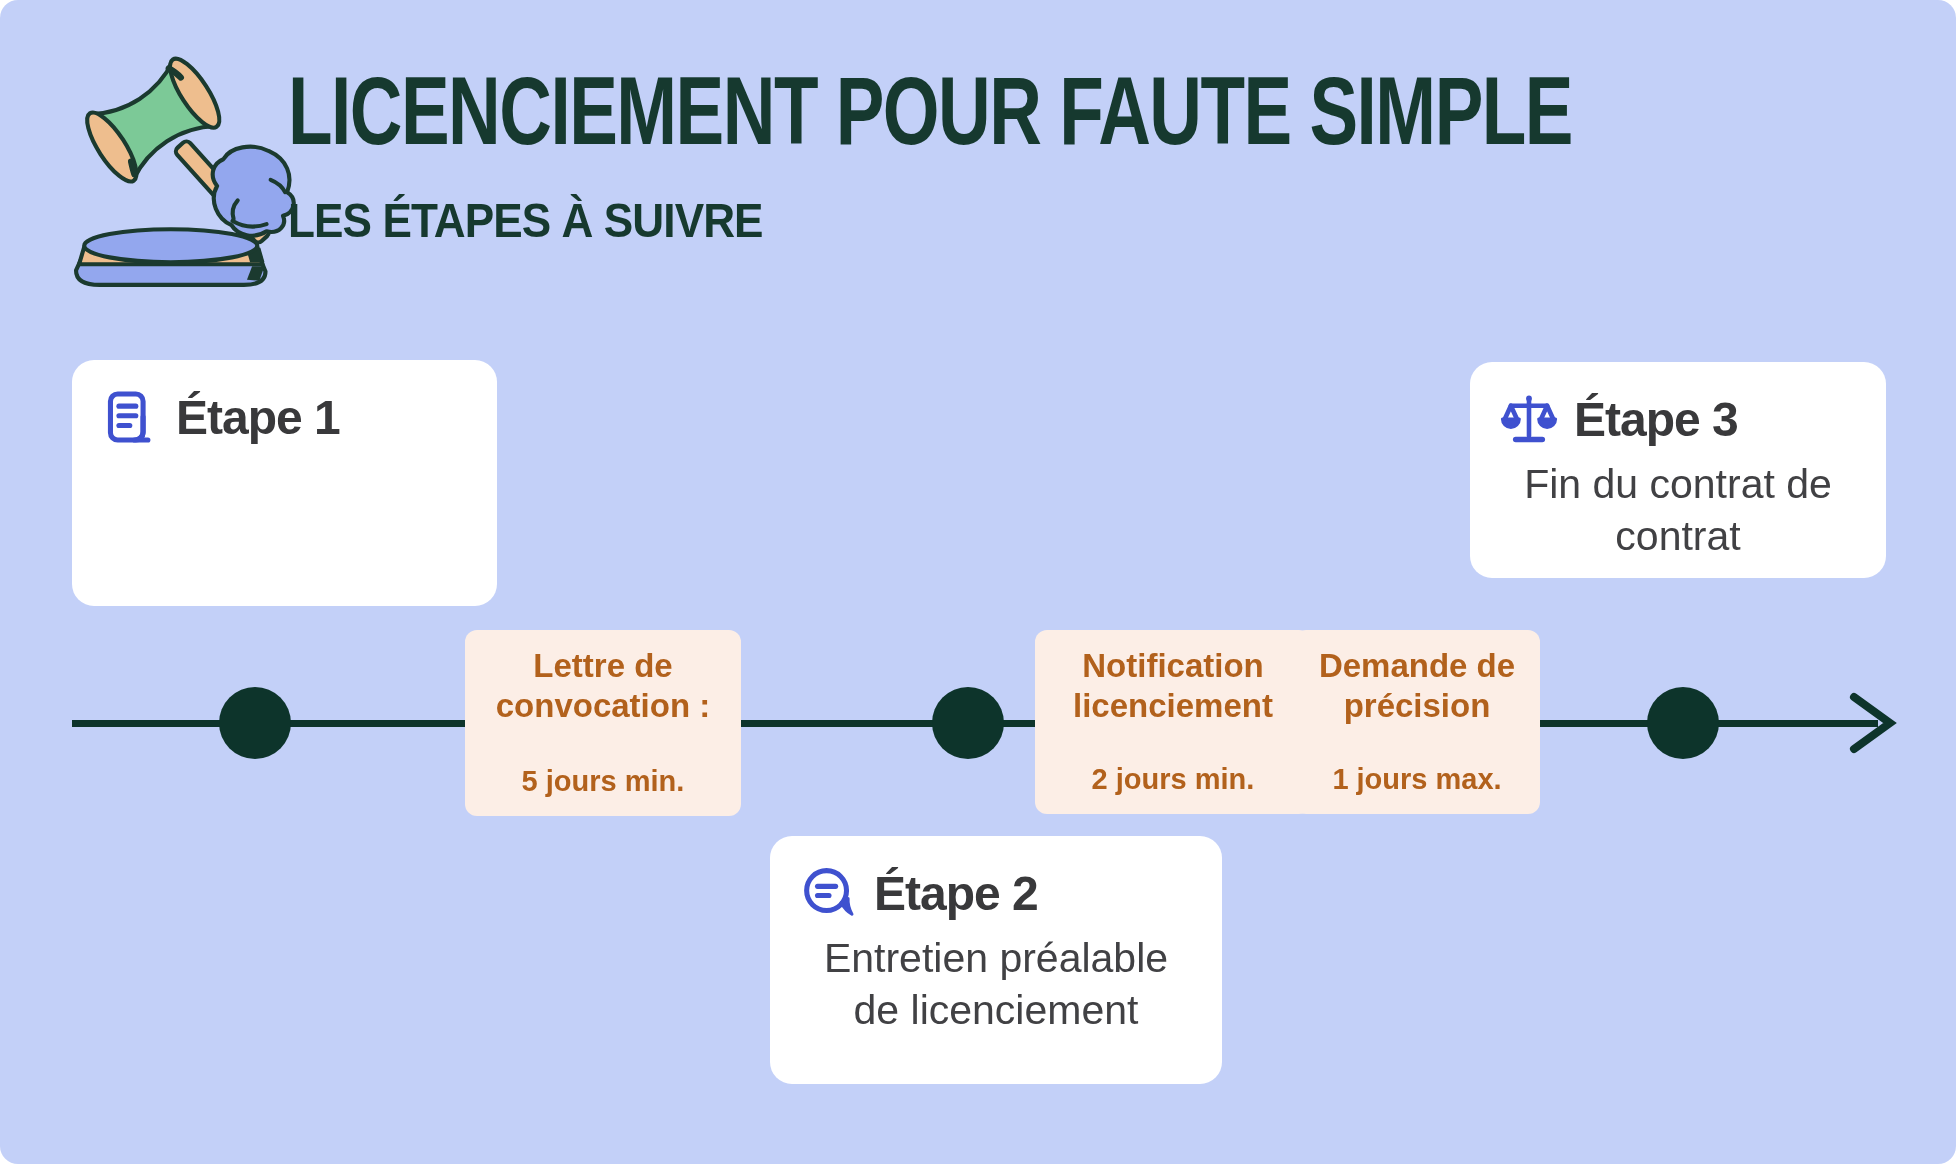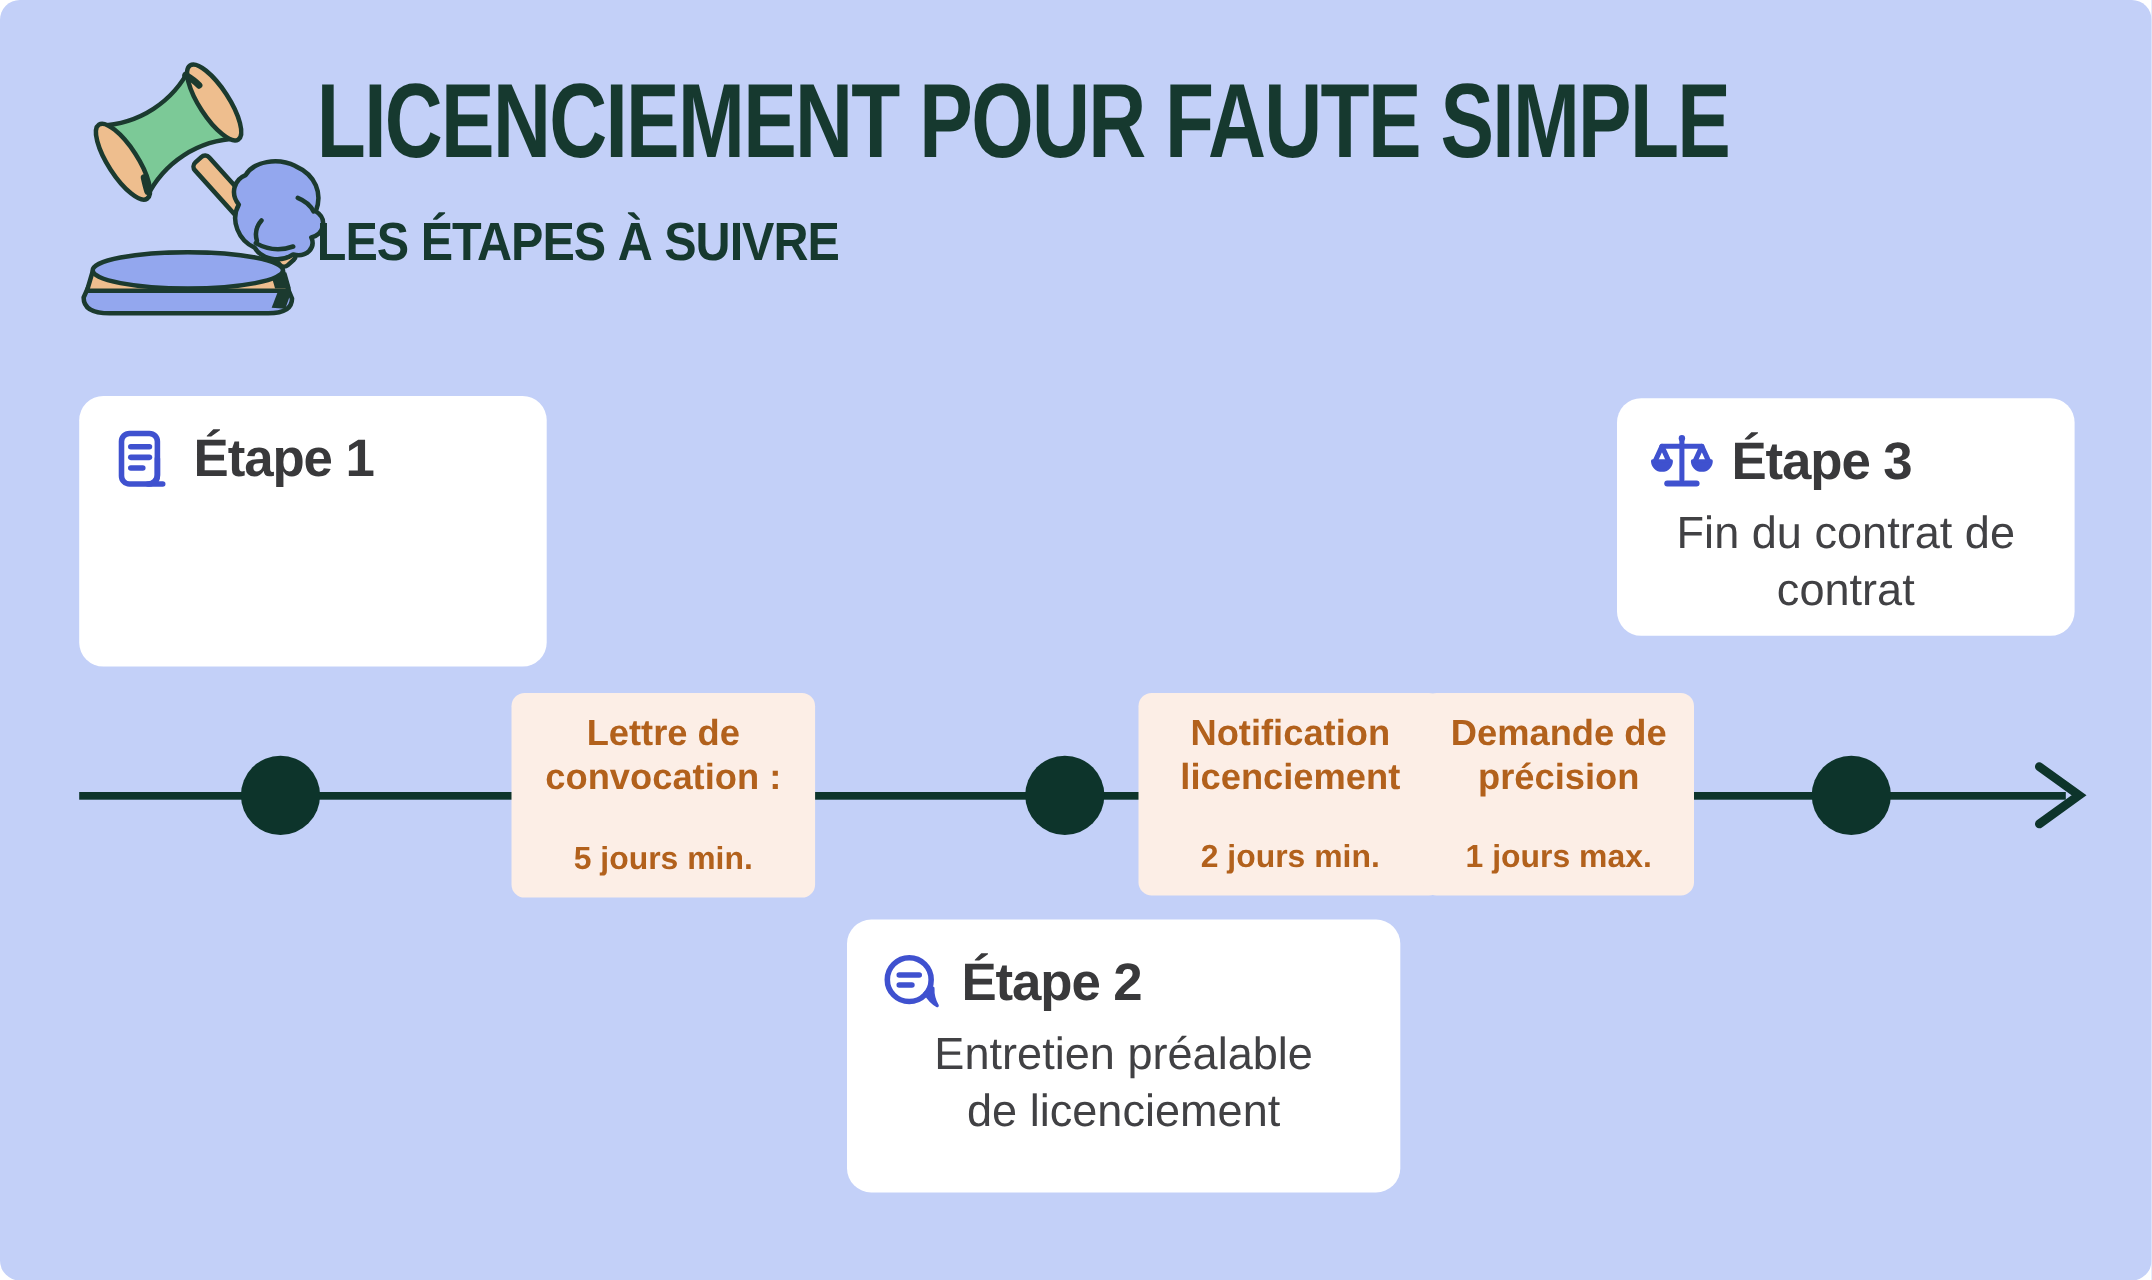--- a/index.html
+++ b/index.html
@@ -25,21 +25,21 @@
   .tl-line{position:absolute; left:72px; top:720px; width:1806px; height:7px;
            background:var(--line); z-index:1;}
   .tl-arrow{position:absolute; left:1846px; top:690px; z-index:1;}
   .tl-dot{position:absolute; top:687px; width:72px; height:72px; border-radius:50%;
           background:var(--line); z-index:3;}
   .dot-1{left:219px;} .dot-2{left:932px;} .dot-3{left:1647px;}
 
   
   .card{position:absolute; background:var(--card-bg); border-radius:22px; z-index:4;}
   .card-1{left:72px;  top:360px; width:425px; height:246px;}
-  .card-2{left:770px; top:836px; width:503px; height:248px;}
+  .card-2{left:770px; top:836px; width:452px; height:248px;}
   .card-3{left:1470px;top:362px; width:416px; height:216px;}
   .card-head{display:flex; align-items:center; gap:16px; padding:28px 16px 0 30px;}
   .card-head .step-icon{width:58px; height:58px; flex:0 0 auto;}
   .card-head .step-label{font-size:48px; font-weight:700; color:var(--card-title);
                          letter-spacing:-1px;}
   .card-body{margin-top:10px; text-align:center; font-size:41px; color:var(--card-text);
              line-height:1.28;}
 
   
   .interval{position:absolute; top:630px; background:var(--label-bg); border-radius:12px;

